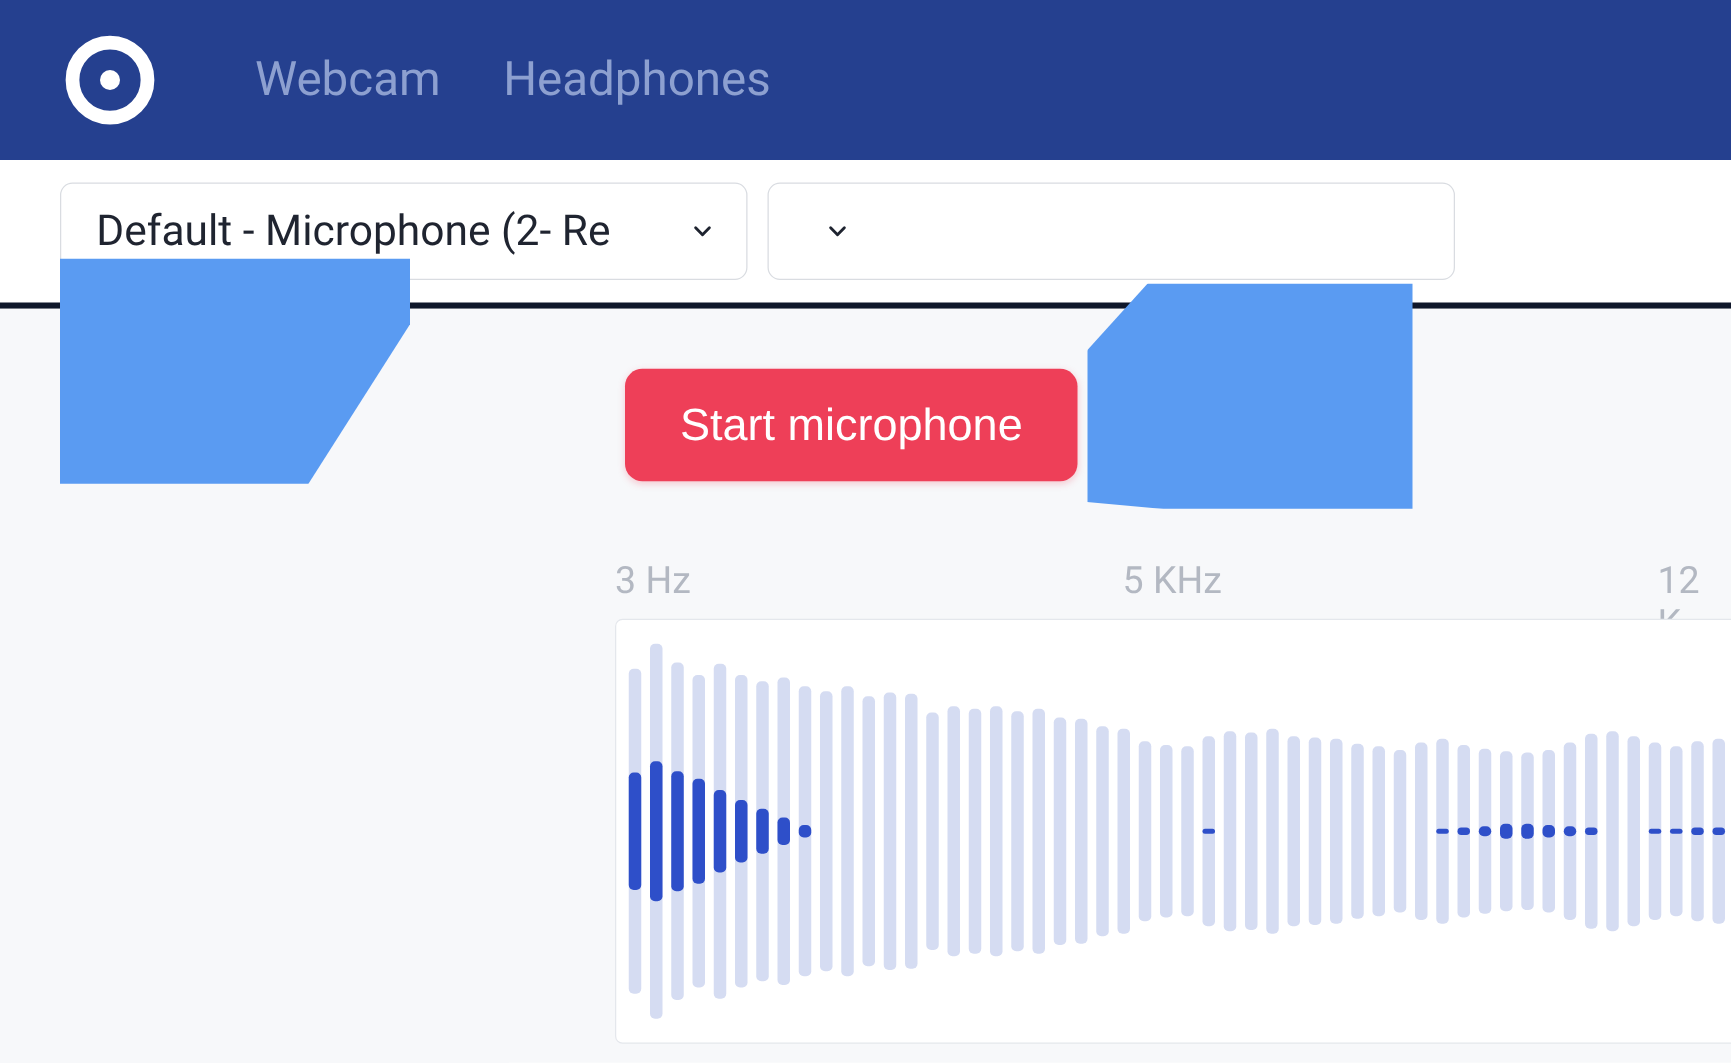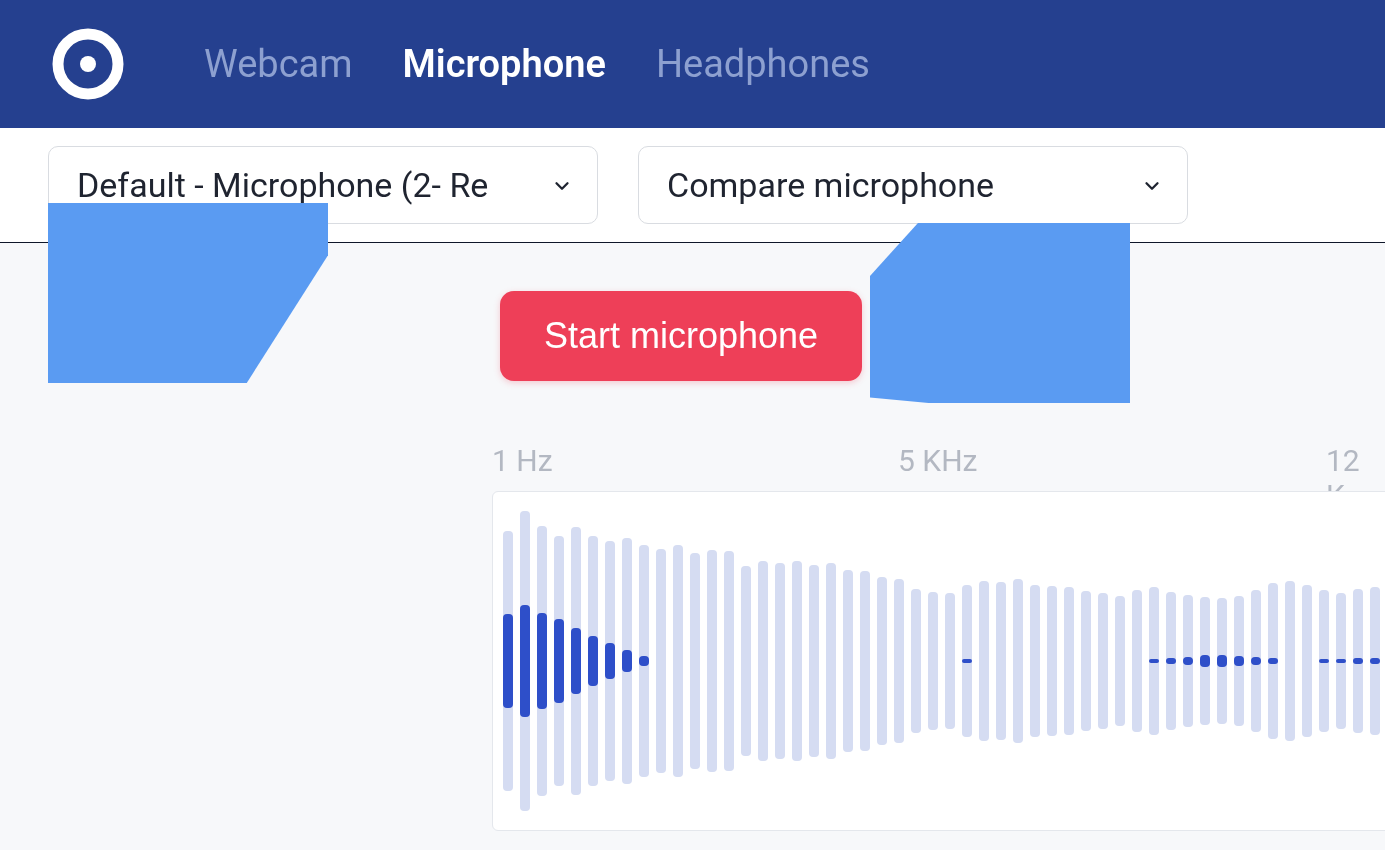--- a/index.html
+++ b/index.html
@@ -33,22 +33,22 @@
     cursor: pointer;
   }
   .tab.active {
     color: #ffffff;
     font-weight: 600;
   }
   .controls-row {
     background: #ffffff;
     padding: 18px 48px 18px 48px;
     display: flex;
-    gap: 40px;
-    border-bottom: 1px solid #0f172a;
+    gap: 16px;
+    border-bottom: 5px solid #0f172a;
   }
   .dropdown {
     border: 1px solid #d9dce1;
     border-radius: 10px;
     height: 78px;
     display: flex;
     align-items: center;
     justify-content: space-between;
     padding: 0 24px 0 28px;
     font-size: 34px;
@@ -146,48 +146,46 @@
 
 <div class="header">
   <div class="logo">
     <svg width="72" height="72" viewBox="0 0 72 72">
       <circle cx="36" cy="36" r="30" fill="none" stroke="#ffffff" stroke-width="11"></circle>
       <circle cx="36" cy="36" r="8" fill="#ffffff"></circle>
     </svg>
   </div>
   <div class="tabs">
     <div class="tab">Webcam</div>
-    <div class="tab active">Microphone</div>
     <div class="tab">Headphones</div>
   </div>
 </div>
 
 <div class="controls-row">
   <div class="dropdown dd1">
     <span class="text">Default - Microphone (2- Re</span>
     <span class="chev">
       <svg width="22" height="22" viewBox="0 0 24 24">
           <path d="M6 9l6 6 6-6" fill="none" stroke="#1f2430" stroke-width="2.5" stroke-linecap="round" stroke-linejoin="round"></path>
         </svg>
     </span>
   </div>
   <div class="dropdown dd2">
-    <span class="text">Compare microphone</span>
     <span class="chev">
       <svg width="22" height="22" viewBox="0 0 24 24">
           <path d="M6 9l6 6 6-6" fill="none" stroke="#1f2430" stroke-width="2.5" stroke-linecap="round" stroke-linejoin="round"></path>
         </svg>
     </span>
   </div>
 </div>
 
 <div class="body-area">
   <button class="record-btn">Start microphone</button>
 
-  <div class="freq-labels freq-0">1 Hz</div>
+  <div class="freq-labels freq-0">3 Hz</div>
   <div class="freq-labels freq-6">5 KHz</div>
   <div class="freq-labels freq-12">12 K</div>
 
   <div class="spectrum-box">
     <div class="spectrum" id="spectrum">
         <div class="bar-wrap" style="height: 340px;">
           <div class="bar-bg" style="height: 260px;"></div>
           <div class="bar-fg" style="height: 94px; top: 123px;"></div>
         </div>
         <div class="bar-wrap" style="height: 340px;">

